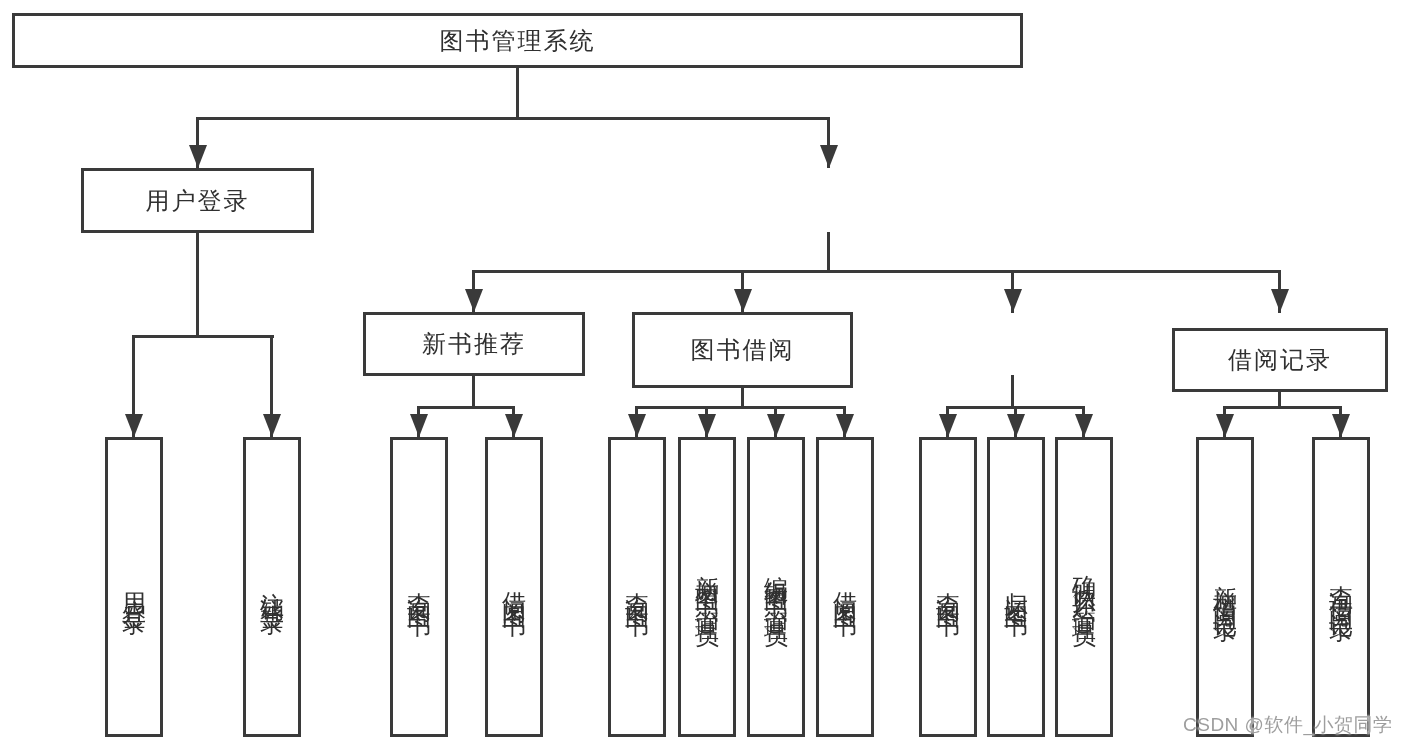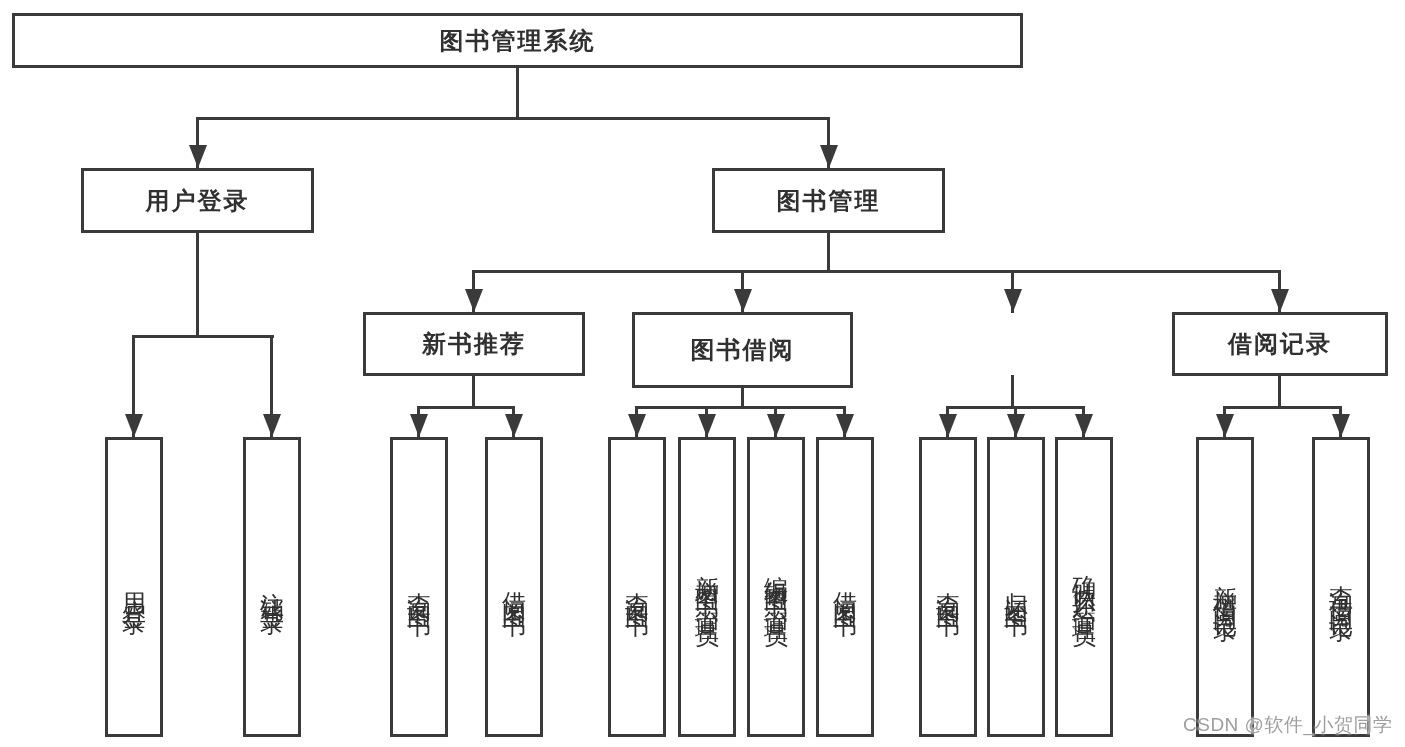--- a/index.html
+++ b/index.html
@@ -22,21 +22,20 @@
     box-sizing:border-box;
     border:3px solid var(--line);
     background:#fff;
     display:flex;align-items:center;justify-content:center;
   }
   .box.h span{
     font-size:24px;
     letter-spacing:2px;
     color:var(--text);
     white-space:nowrap;
-    font-weight:bold;
   }
   .box.v span{
     writing-mode:vertical-rl;
     text-orientation:mixed;
     font-size:24px;
     letter-spacing:7px;
     color:var(--text);
     line-height:1;
   }
   .line{
@@ -124,31 +123,28 @@
   <div class="arrow" style="left:1216px;top:414px"></div>
   <div class="arrow" style="left:1332px;top:414px"></div>
 
   <div class="box h" style="left:12px;top:13px;width:1011px;height:55px">
     <span>图书管理系统</span>
   </div>
 
   <div class="box h" style="left:81px;top:168px;width:233px;height:65px">
     <span>用户登录</span>
   </div>
-  <div class="box h" style="left:712px;top:168px;width:233px;height:65px">
-    <span>图书管理</span>
-  </div>
 
   <div class="box h" style="left:363px;top:312px;width:222px;height:64px">
     <span>新书推荐</span>
   </div>
   <div class="box h" style="left:632px;top:312px;width:221px;height:76px">
     <span>图书借阅</span>
   </div>
-  <div class="box h" style="left:1172px;top:312px;width:216px;height:64px">
+  <div class="box h" style="left:1172px;top:328px;width:216px;height:64px">
     <span>借阅记录</span>
   </div>
 
   <div class="box v" style="left:105px;top:437px;width:58px;height:300px">
     <span>用户登录</span>
   </div>
   <div class="box v" style="left:243px;top:437px;width:58px;height:300px">
     <span>注销登录</span>
   </div>
   <div class="box v" style="left:390px;top:437px;width:58px;height:300px">

